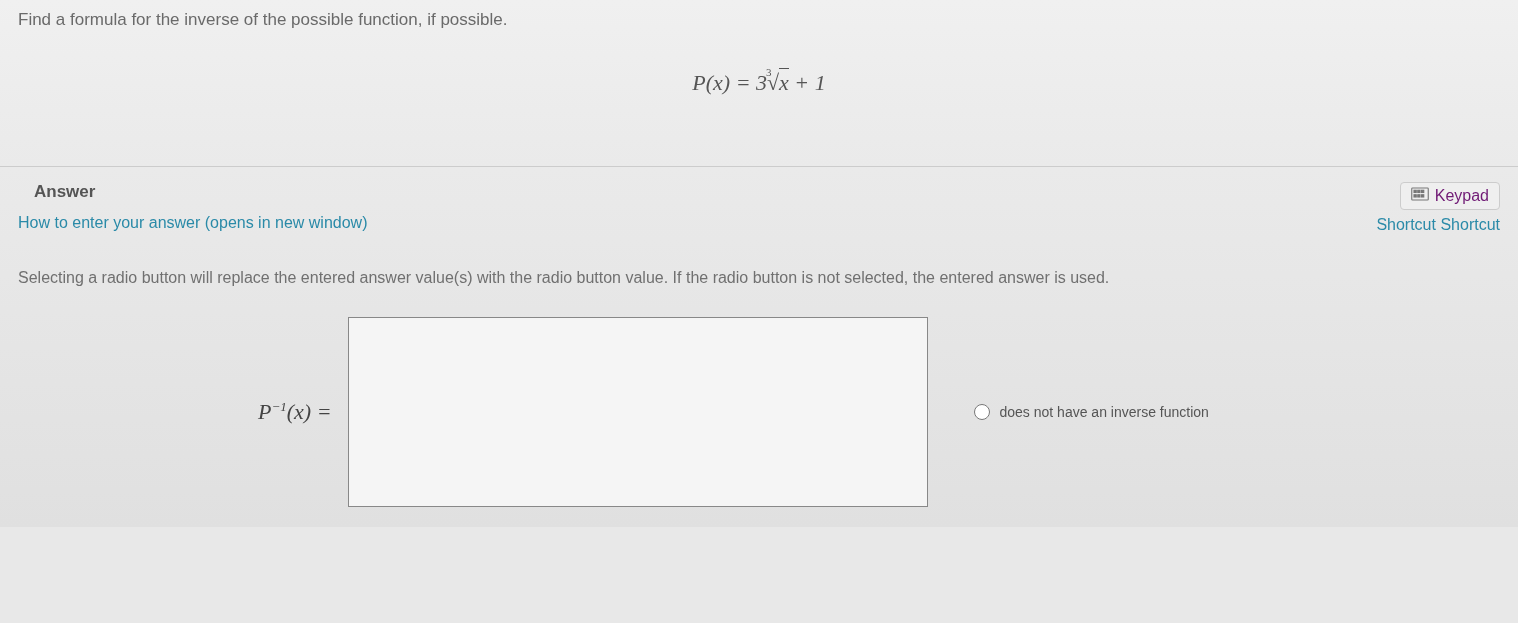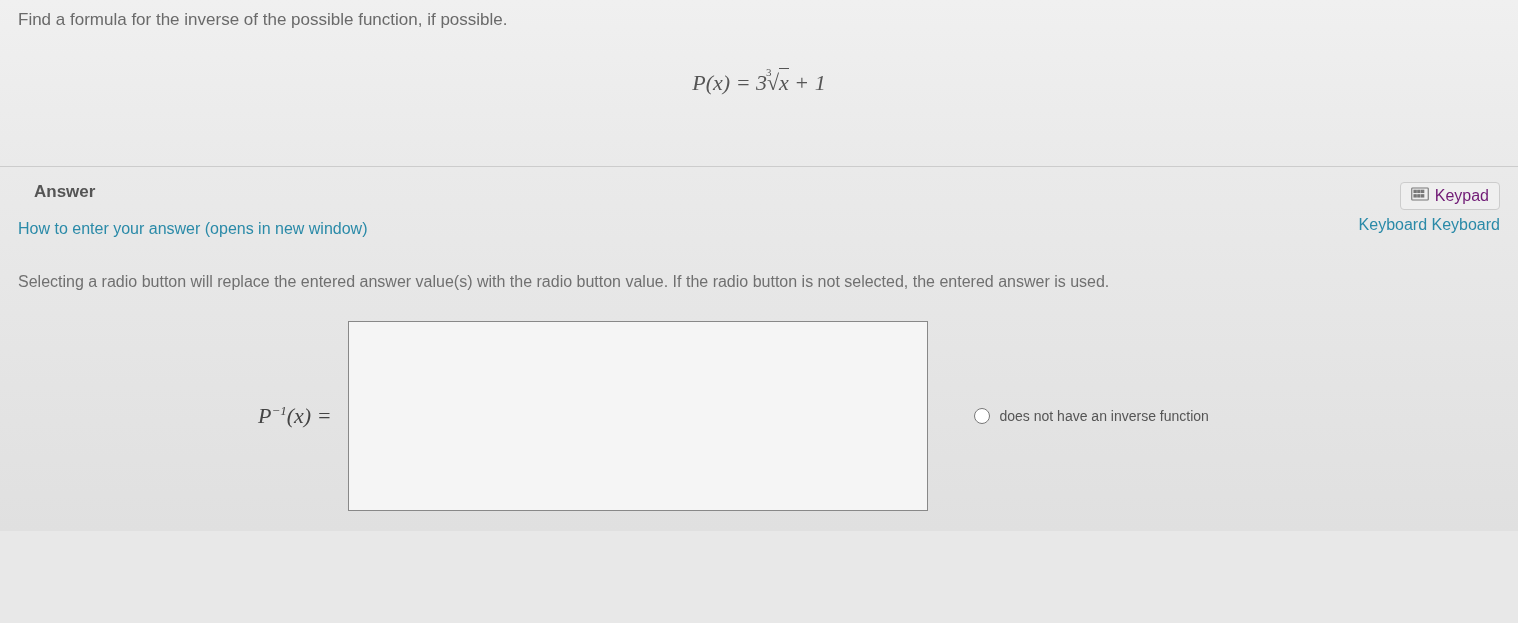--- a/index.html
+++ b/index.html
@@ -46,21 +46,21 @@
   .answer-left .answer-title {
     font-size: 17px;
     font-weight: 600;
     color: #555;
     margin-left: 16px;
   }
   .answer-left .howto {
     font-size: 16px;
     color: #2a8aa8;
     cursor: pointer;
-    margin-top: 18px;
+    margin-top: 12px;
   }
   .answer-right {
     text-align: right;
   }
   .keypad-btn {
     display: inline-flex;
     align-items: center;
     gap: 6px;
     background: #efefef;
     border: 1px solid #ccc;
@@ -151,21 +151,21 @@
             <rect x="4" y="4" width="3" height="3" fill="#777"></rect>
             <rect x="9" y="4" width="3" height="3" fill="#777"></rect>
             <rect x="14" y="4" width="3" height="3" fill="#777"></rect>
             <rect x="4" y="10" width="3" height="3" fill="#777"></rect>
             <rect x="9" y="10" width="3" height="3" fill="#777"></rect>
             <rect x="14" y="10" width="3" height="3" fill="#777"></rect>
           </svg>
         </span>
         <span>Keypad</span>
       </button>
-      <div class="kb-shortcut">Keyboard Keyboard</div>
+      <div class="kb-shortcut">Shortcut Shortcut</div>
     </div>
   </div>
 
   <div class="radio-hint">Selecting a radio button will replace the entered answer value(s) with the radio button value. If the radio button is not selected, the entered answer is used.</div>
 
   <div class="input-row">
     <div class="inv-label">
       <span style="font-style:italic">P</span><sup>−1</sup>(<span style="font-style:italic">x</span>) =
     </div>
     <textarea class="answer-input" value="" style=""></textarea>

